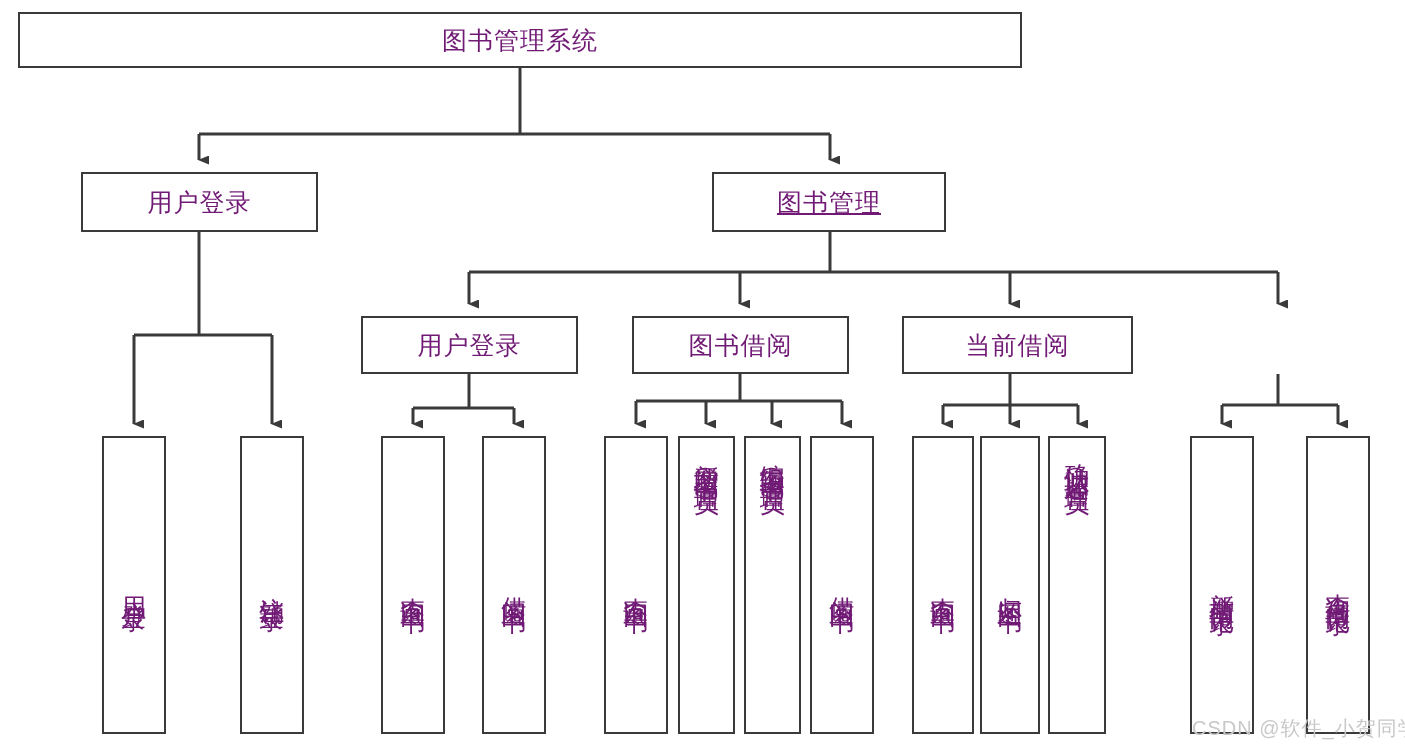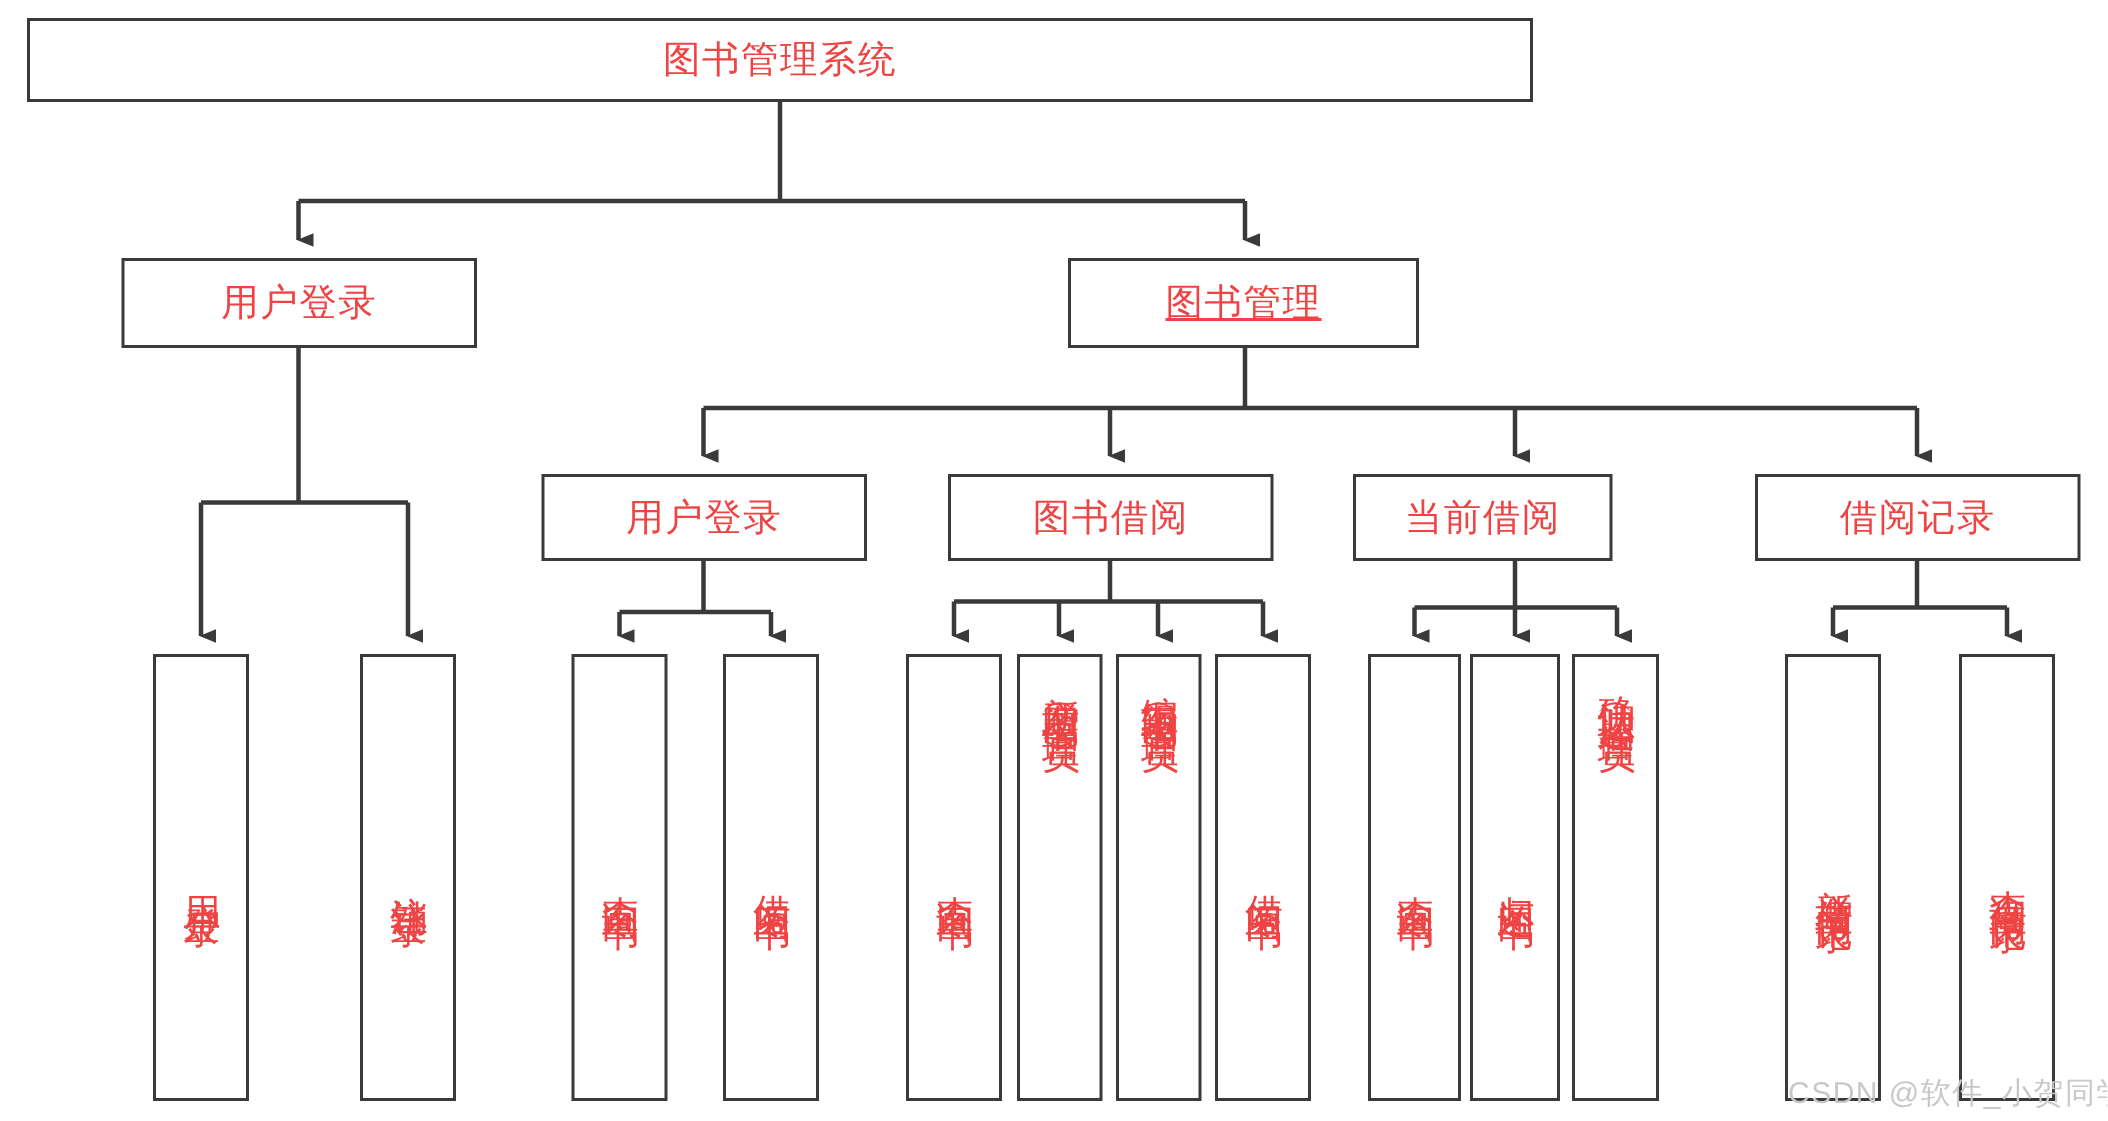--- a/index.html
+++ b/index.html
@@ -23,21 +23,21 @@
     top: 0;
     width: 1405px;
     height: 747px;
     pointer-events: none;
   }
   .node {
     position: absolute;
     box-sizing: border-box;
     border: 2.5px solid #3a3a3a;
     background: #ffffff;
-    color: #ef4444;
+    color: #701a75;
     display: flex;
     align-items: center;
     justify-content: center;
     text-align: left;
   }
   .node.horizontal {
     font-size: 25px;
     line-height: 1.2;
     letter-spacing: 1px;
   }
@@ -137,25 +137,22 @@
   <div class="node horizontal" style="left:712px; top:172px; width:234px; height:60px;text-decoration:underline;">
     <span>图书管理</span>
   </div>
 
   <div class="node horizontal" style="left:361px; top:316px; width:217px; height:58px;">
     <span>用户登录</span>
   </div>
   <div class="node horizontal" style="left:632px; top:316px; width:217px; height:58px;">
     <span>图书借阅</span>
   </div>
-  <div class="node horizontal" style="left:902px; top:316px; width:173px; height:58px;">
+  <div class="node horizontal" style="left:902px; top:316px; width:231px; height:58px;">
     <span>当前借阅</span>
-  </div>
-  <div class="node horizontal" style="left:1170px; top:316px; width:217px; height:58px;">
-    <span>借阅记录</span>
   </div>
 
   <div class="node vertical center" style="left:102px; top:436px; width:64px; height:298px;">
     <span class="vlabel">用户登录</span>
   </div>
   <div class="node vertical center" style="left:240px; top:436px; width:64px; height:298px;">
     <span class="vlabel">注销登录</span>
   </div>
 
   <div class="node vertical center" style="left:381px; top:436px; width:64px; height:298px;">

